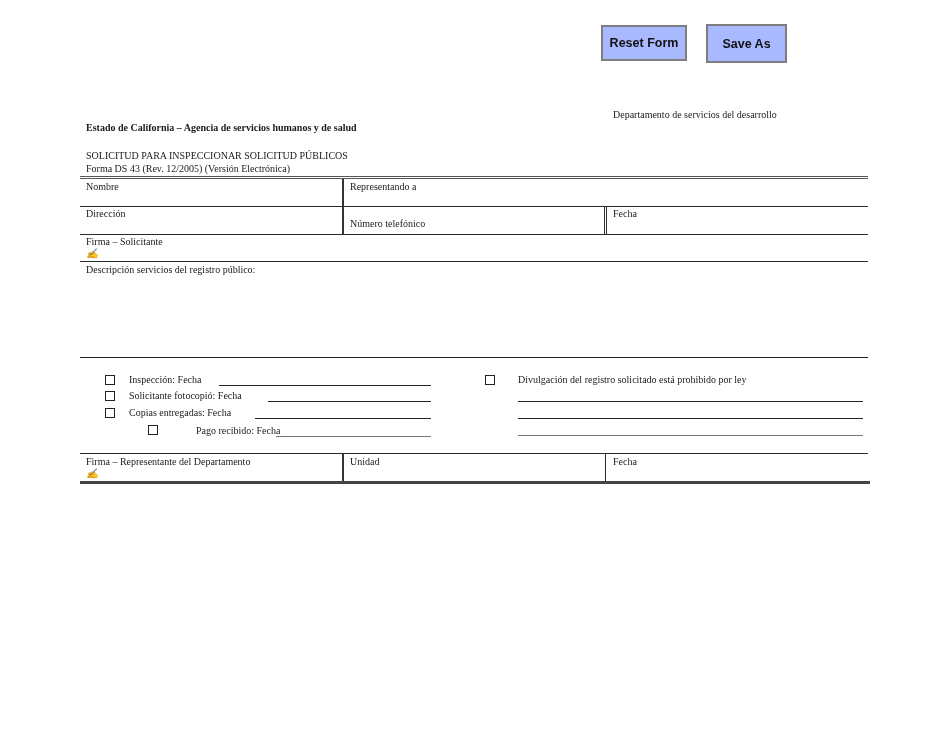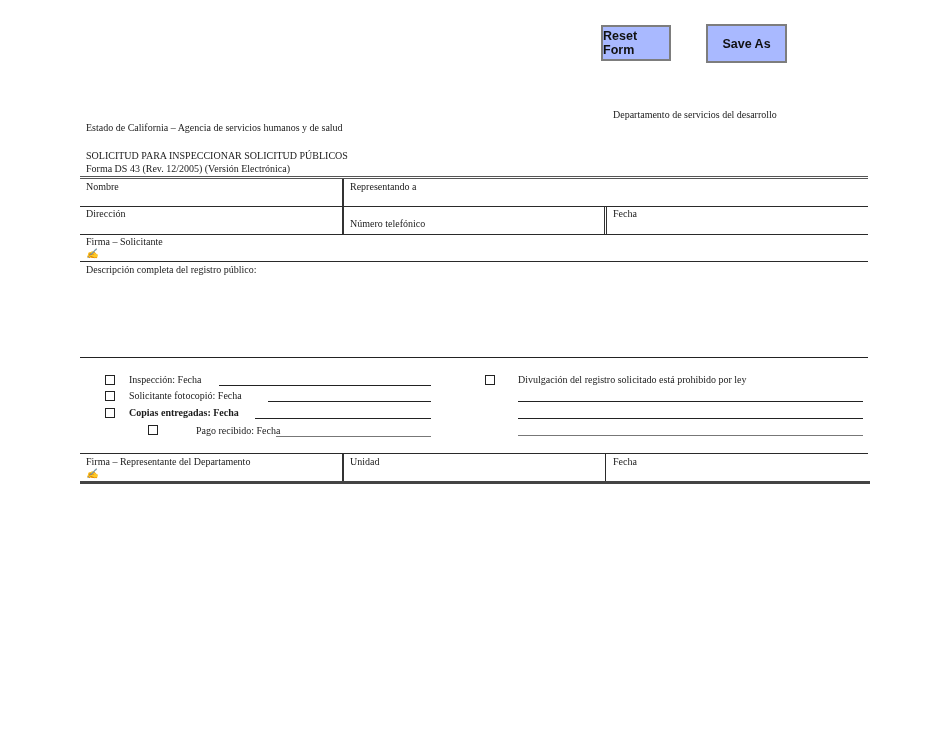--- a/index.html
+++ b/index.html
@@ -14,25 +14,25 @@
   .vline { position:absolute; width:0; border-left:1px solid #2a2a2a; }
   .cb { position:absolute; width:10px; height:10px; border:1.5px solid #222; box-sizing:border-box; background:#fff; cursor:pointer; }
   .uline { position:absolute; height:0; border-top:1.5px solid #222; }
   .uline.light { border-top:1px solid #777; }
   .pen { position:absolute; font-size:10px; color:#333; font-style:italic; }
   .field { position:absolute; background:transparent; }
 </style>
 </head>
 <body>
 
-<div class="btn" style="left:601px; top:25px; width:70px; height:36px;">Reset Form</div>
+<div class="btn" style="left:601px; top:25px; width:86px; height:36px;">Reset Form</div>
 <div class="btn" style="left:706px; top:24px; width:81px; height:39px;">Save As</div>
 
 <div class="txt" style="left:613px; top:108px;">Departamento de servicios del desarrollo</div>
-<div class="txt" style="left:86px; top:121px;">Estado de California – Agencia de servicios humanos y de salud</div>
+<div class="txt" style="left:86px; top:121px;font-weight:bold;">Estado de California – Agencia de servicios humanos y de salud</div>
 <div class="txt" style="left:86px; top:149px;">SOLICITUD PARA INSPECCIONAR SOLICITUD PÚBLICOS</div>
 <div class="txt" style="left:86px; top:162px;">Forma DS 43 (Rev. 12/2005) (Versión Electrónica)</div>
 
 <div class="hline" style="left:80px; top:176px; width:788px; border-top:1px solid #555;"></div>
 <div class="hline" style="left:80px; top:178px; width:788px; border-top:1px solid #555;"></div>
 
 <div class="txt" style="left:86px; top:180px;">Nombre</div>
 <div class="field" style="left:82px; top:194px; width:258px; height:12px;"></div>
 <div class="vline" style="left:342px; top:179px; height:55px; border-left:2px solid #333;"></div>
 <div class="txt" style="left:350px; top:180px;">Representando a</div>
@@ -48,35 +48,35 @@
 <div class="txt" style="left:613px; top:207px;">Fecha</div>
 <div class="field" style="left:610px; top:221px; width:256px; height:12px;"></div>
 
 <div class="hline" style="left:80px; top:234px; width:788px;"></div>
 
 <div class="txt" style="left:86px; top:235px;">Firma – Solicitante</div>
 <div class="pen" style="left:86px; top:248px;">✍</div>
 
 <div class="hline" style="left:80px; top:261px; width:788px;"></div>
 
-<div class="txt" style="left:86px; top:263px;">Descripción completa del registro público:</div>
+<div class="txt" style="left:86px; top:263px;">Descripción servicios del registro público:</div>
 <div class="field" style="left:82px; top:278px; width:784px; height:76px;"></div>
 
 <div class="hline" style="left:80px; top:357px; width:788px; border-top:1.5px solid #222;"></div>
 
 <div class="cb" style="left:105px; top:375px;"></div>
 <div class="txt" style="left:129px; top:373px;">Inspección: Fecha</div>
 <div class="uline" style="left:219px; top:385px; width:212px;"></div>
 
 <div class="cb" style="left:105px; top:391px;"></div>
 <div class="txt" style="left:129px; top:389px;">Solicitante fotocopió: Fecha</div>
 <div class="uline" style="left:268px; top:401px; width:163px;"></div>
 
 <div class="cb" style="left:105px; top:408px;"></div>
-<div class="txt" style="left:129px; top:406px;font-weight:bold;">Copias entregadas: Fecha</div>
+<div class="txt" style="left:129px; top:406px;">Copias entregadas: Fecha</div>
 <div class="uline" style="left:255px; top:418px; width:176px;"></div>
 
 <div class="cb" style="left:148px; top:425px;"></div>
 <div class="txt" style="left:172px; top:424px;margin-left:24px;">Pago recibido: Fecha</div>
 <div class="uline light" style="left:276px; top:436px; width:155px;"></div>
 
 <div class="cb" style="left:485px; top:375px;"></div>
 <div class="txt" style="left:518px; top:373px;">Divulgación del registro solicitado está prohibido por ley</div>
 <div class="uline" style="left:518px; top:401px; width:345px;"></div>
 <div class="uline" style="left:518px; top:418px; width:345px;"></div>

